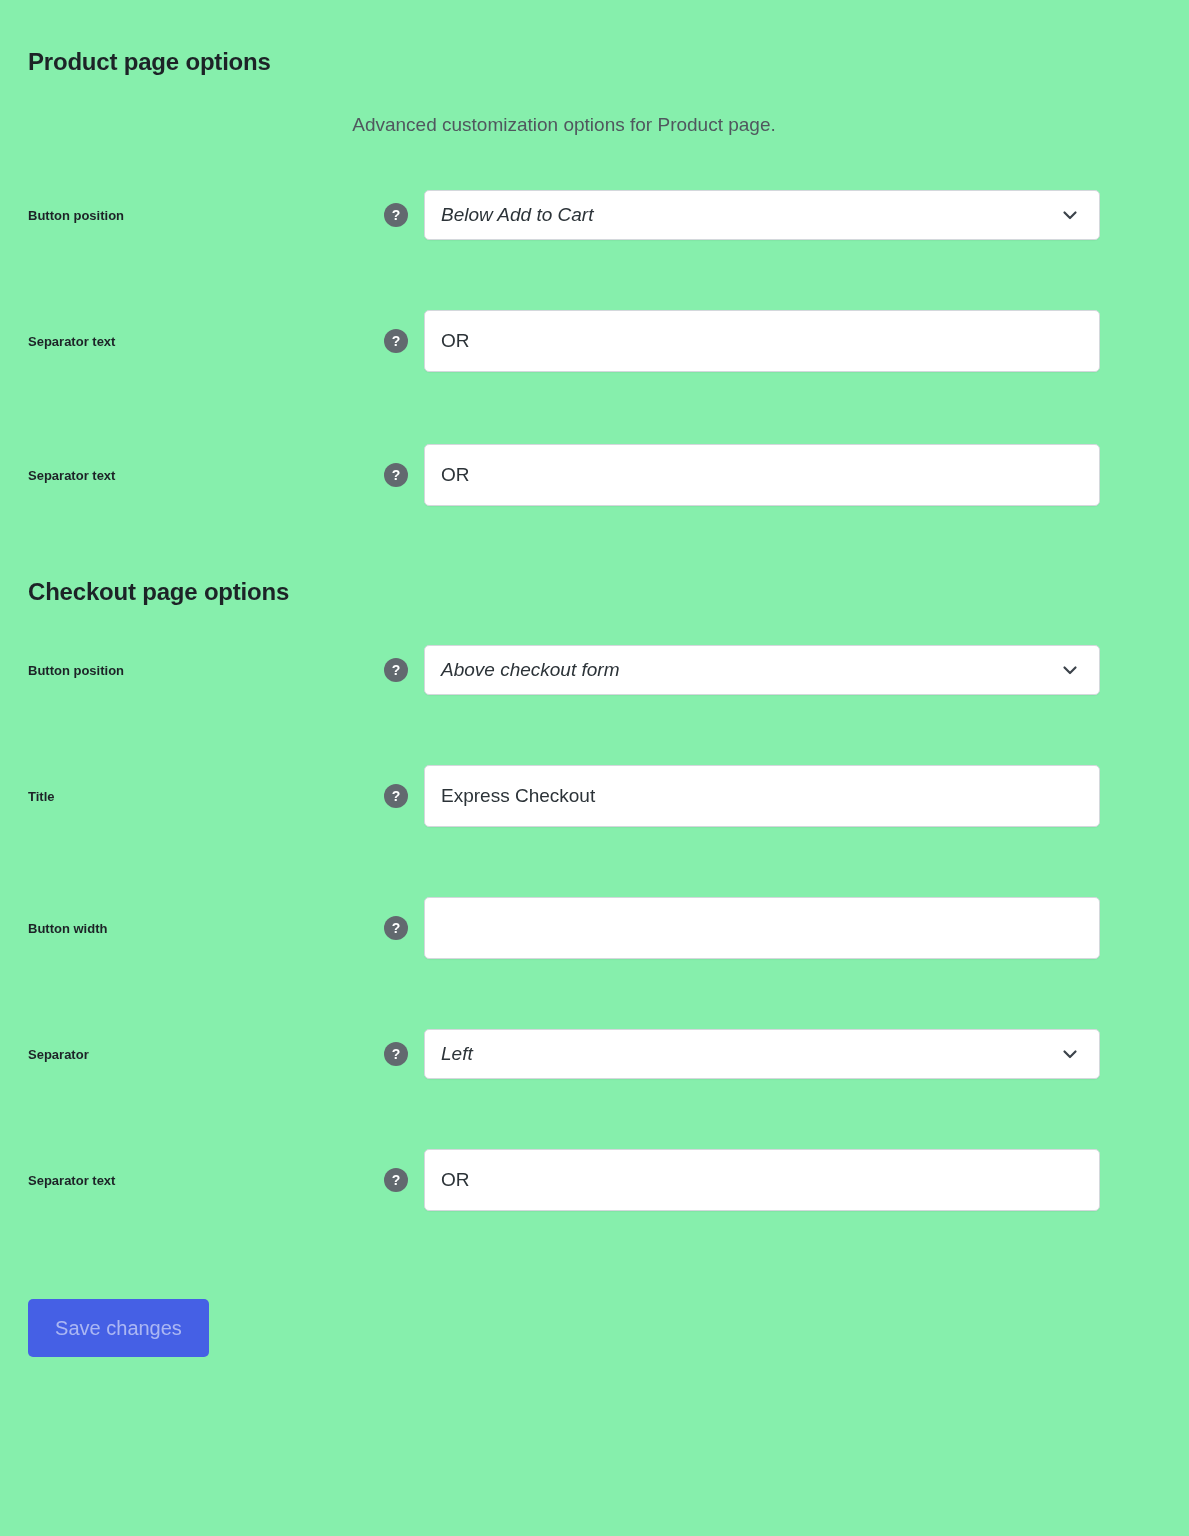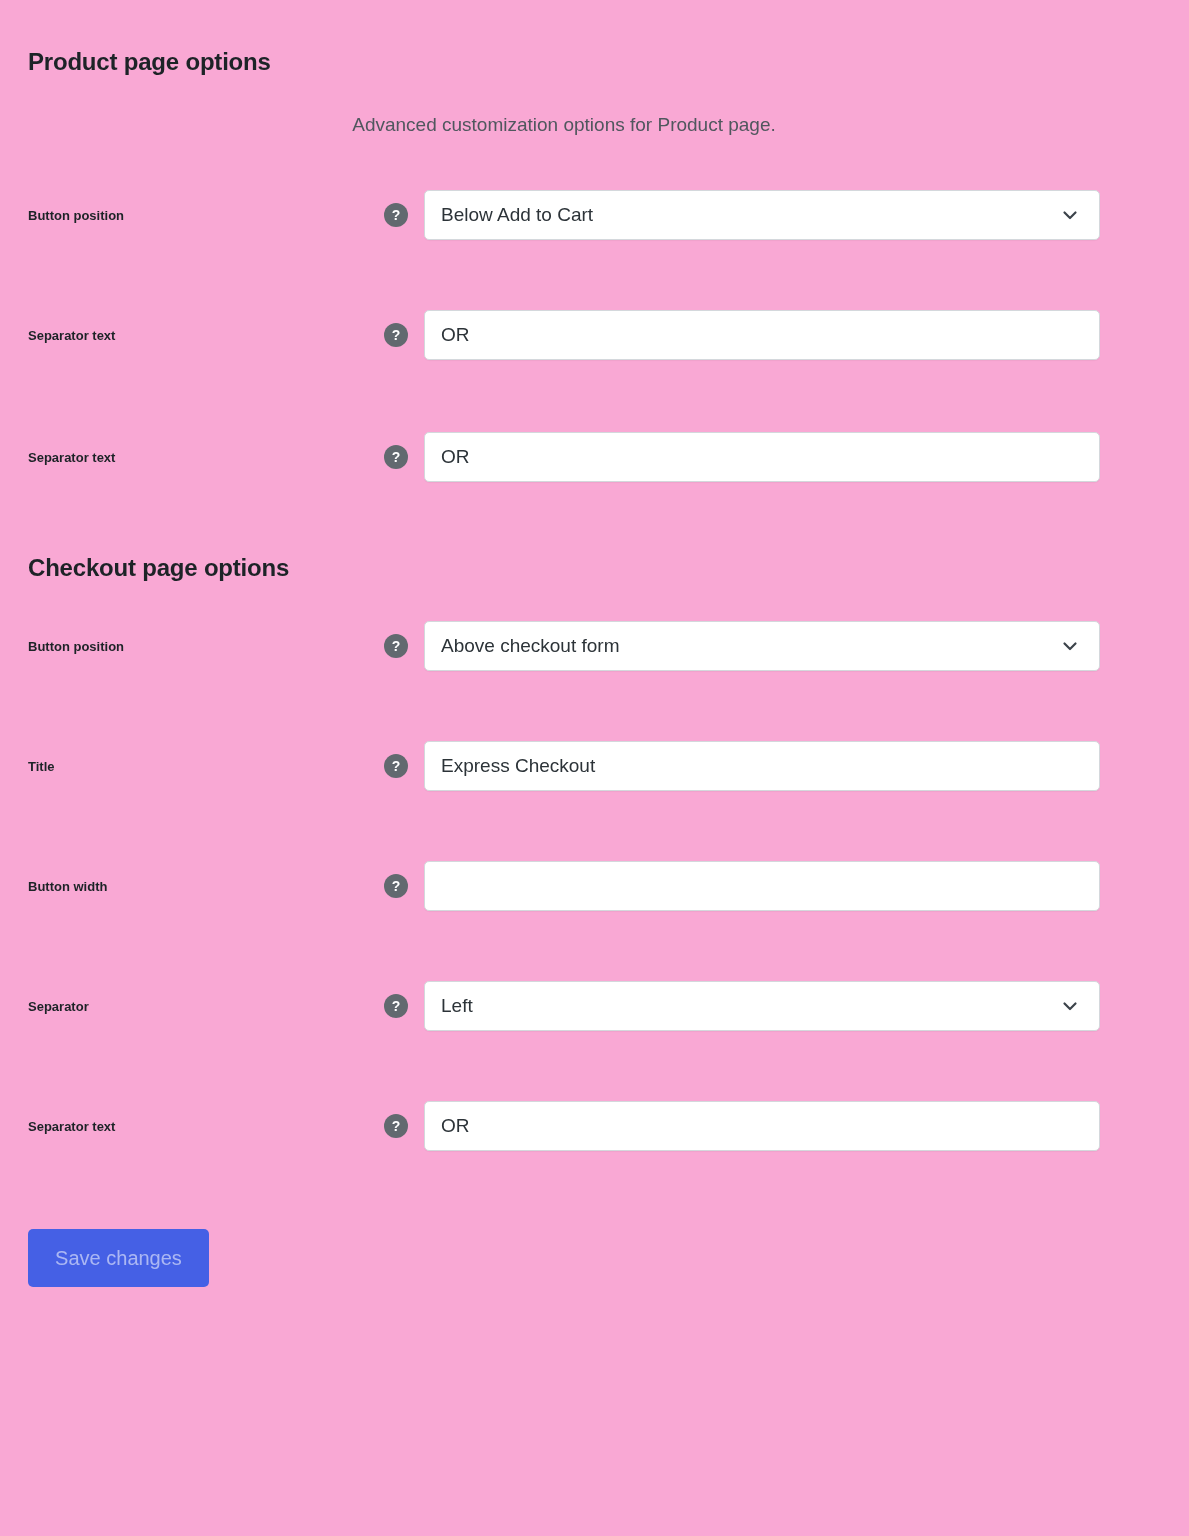--- a/index.html
+++ b/index.html
@@ -4,21 +4,21 @@
 <style>
   * { margin: 0; padding: 0; box-sizing: border-box; }
   html, body { width: 1189px; }
   body {
     font-family: "Liberation Sans", "DejaVu Sans", sans-serif;
     background: #f0f0f1;
   }
   .page {
     width: 1189px;
     height: 1536px;
-    background: #f9a8d4;
+    background: #86efac;
     padding: 48px 89px 0 28px;
     overflow: hidden;
   }
   .section { margin-bottom: 72px; }
   .section-title {
     font-size: 24px;
     line-height: 28px;
     font-weight: 700;
     color: #1d2327;
     letter-spacing: -0.2px;
@@ -51,21 +51,21 @@
     color: #ffffff;
     font-size: 14px;
     font-weight: 700;
     display: flex;
     align-items: center;
     justify-content: center;
     user-select: none;
   }
   .text-input {
     width: 100%;
-    height: 50px;
+    height: 62px;
     background: #ffffff;
     border: 1px solid #d4d8dc;
     border-radius: 5px;
     box-shadow: 0 1px 1px rgba(0,0,0,0.04);
     font-family: "Liberation Sans", "DejaVu Sans", sans-serif;
     font-size: 19px;
     color: #2c3338;
     padding: 0 16px;
     outline: none;
   }
@@ -78,24 +78,25 @@
     box-shadow: 0 1px 1px rgba(0,0,0,0.04);
     display: flex;
     align-items: center;
     justify-content: space-between;
     padding: 0 20px 0 16px;
     cursor: pointer;
   }
   .select-value {
     font-size: 19px;
     color: #2c3338;
+    font-style: italic;
   }
   .chevron { display: flex; align-items: center; }
   .save-button {
-    margin-top: 6px;
+    margin-top: 16px;
     width: 181px;
     height: 58px;
     background: #4560e5;
     border: none;
     border-radius: 5px;
     color: rgba(255,255,255,0.55);
     font-family: "Liberation Sans", "DejaVu Sans", sans-serif;
     font-size: 20px;
     cursor: pointer;
   }

